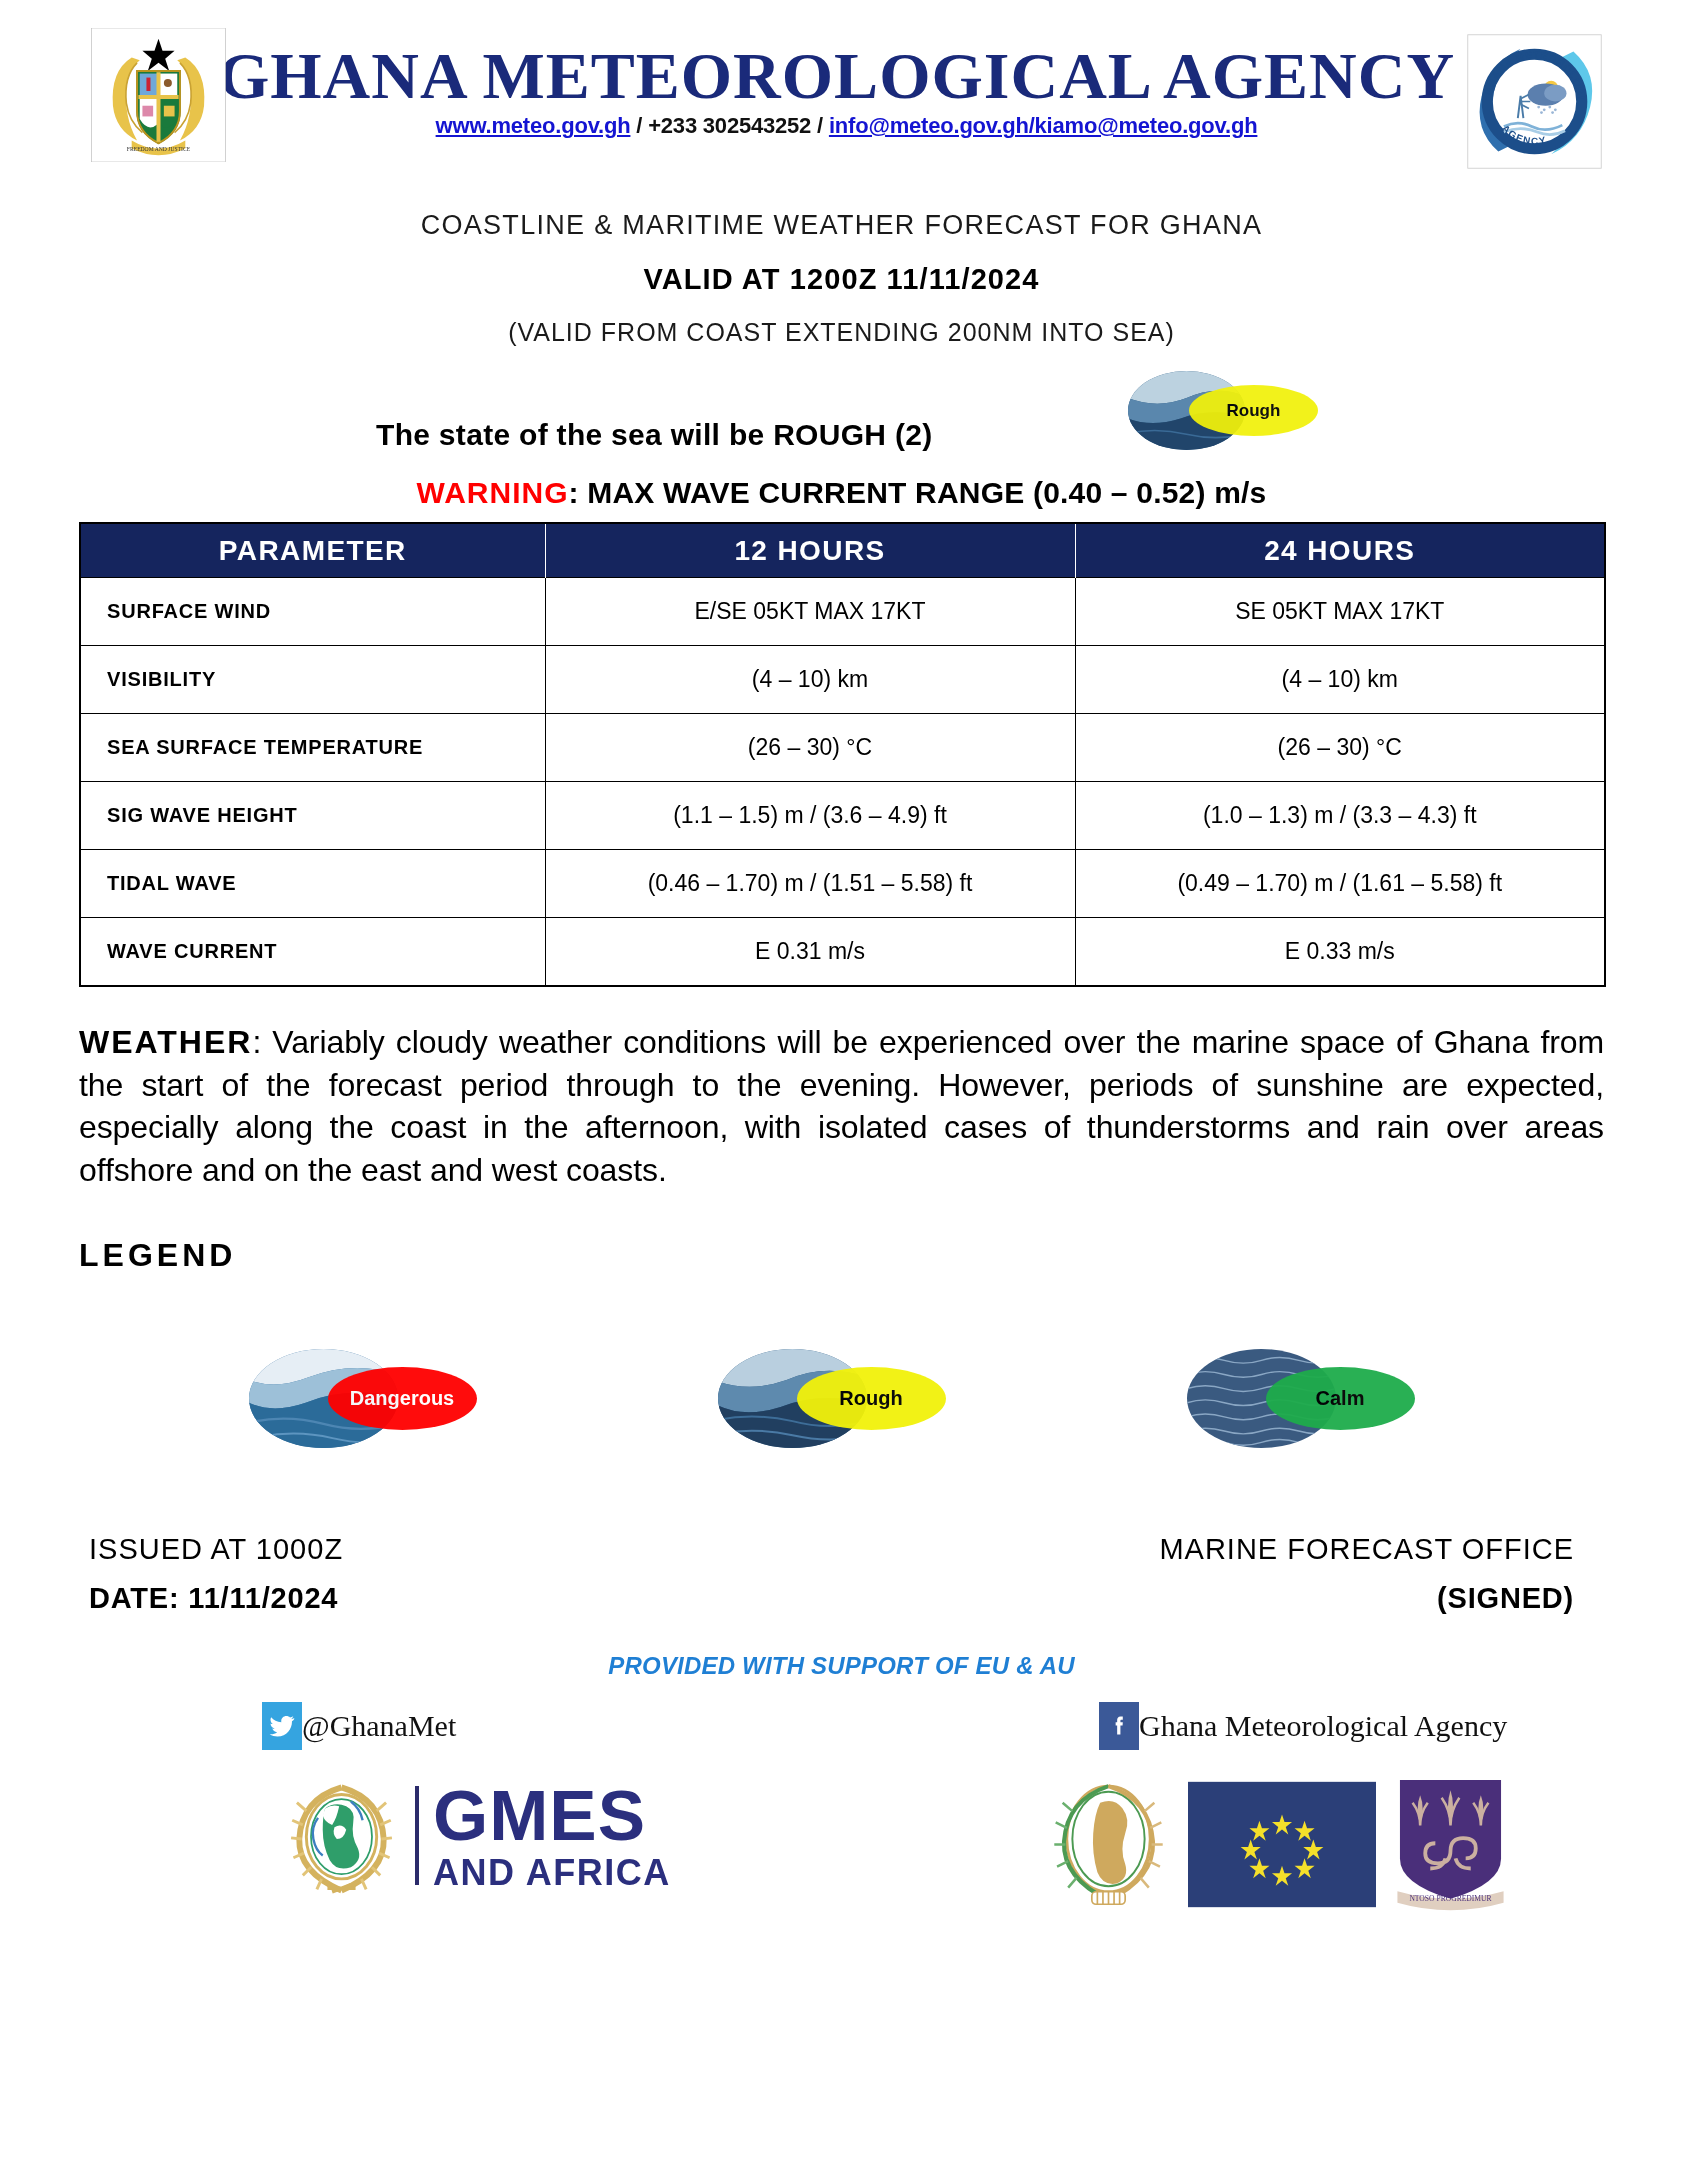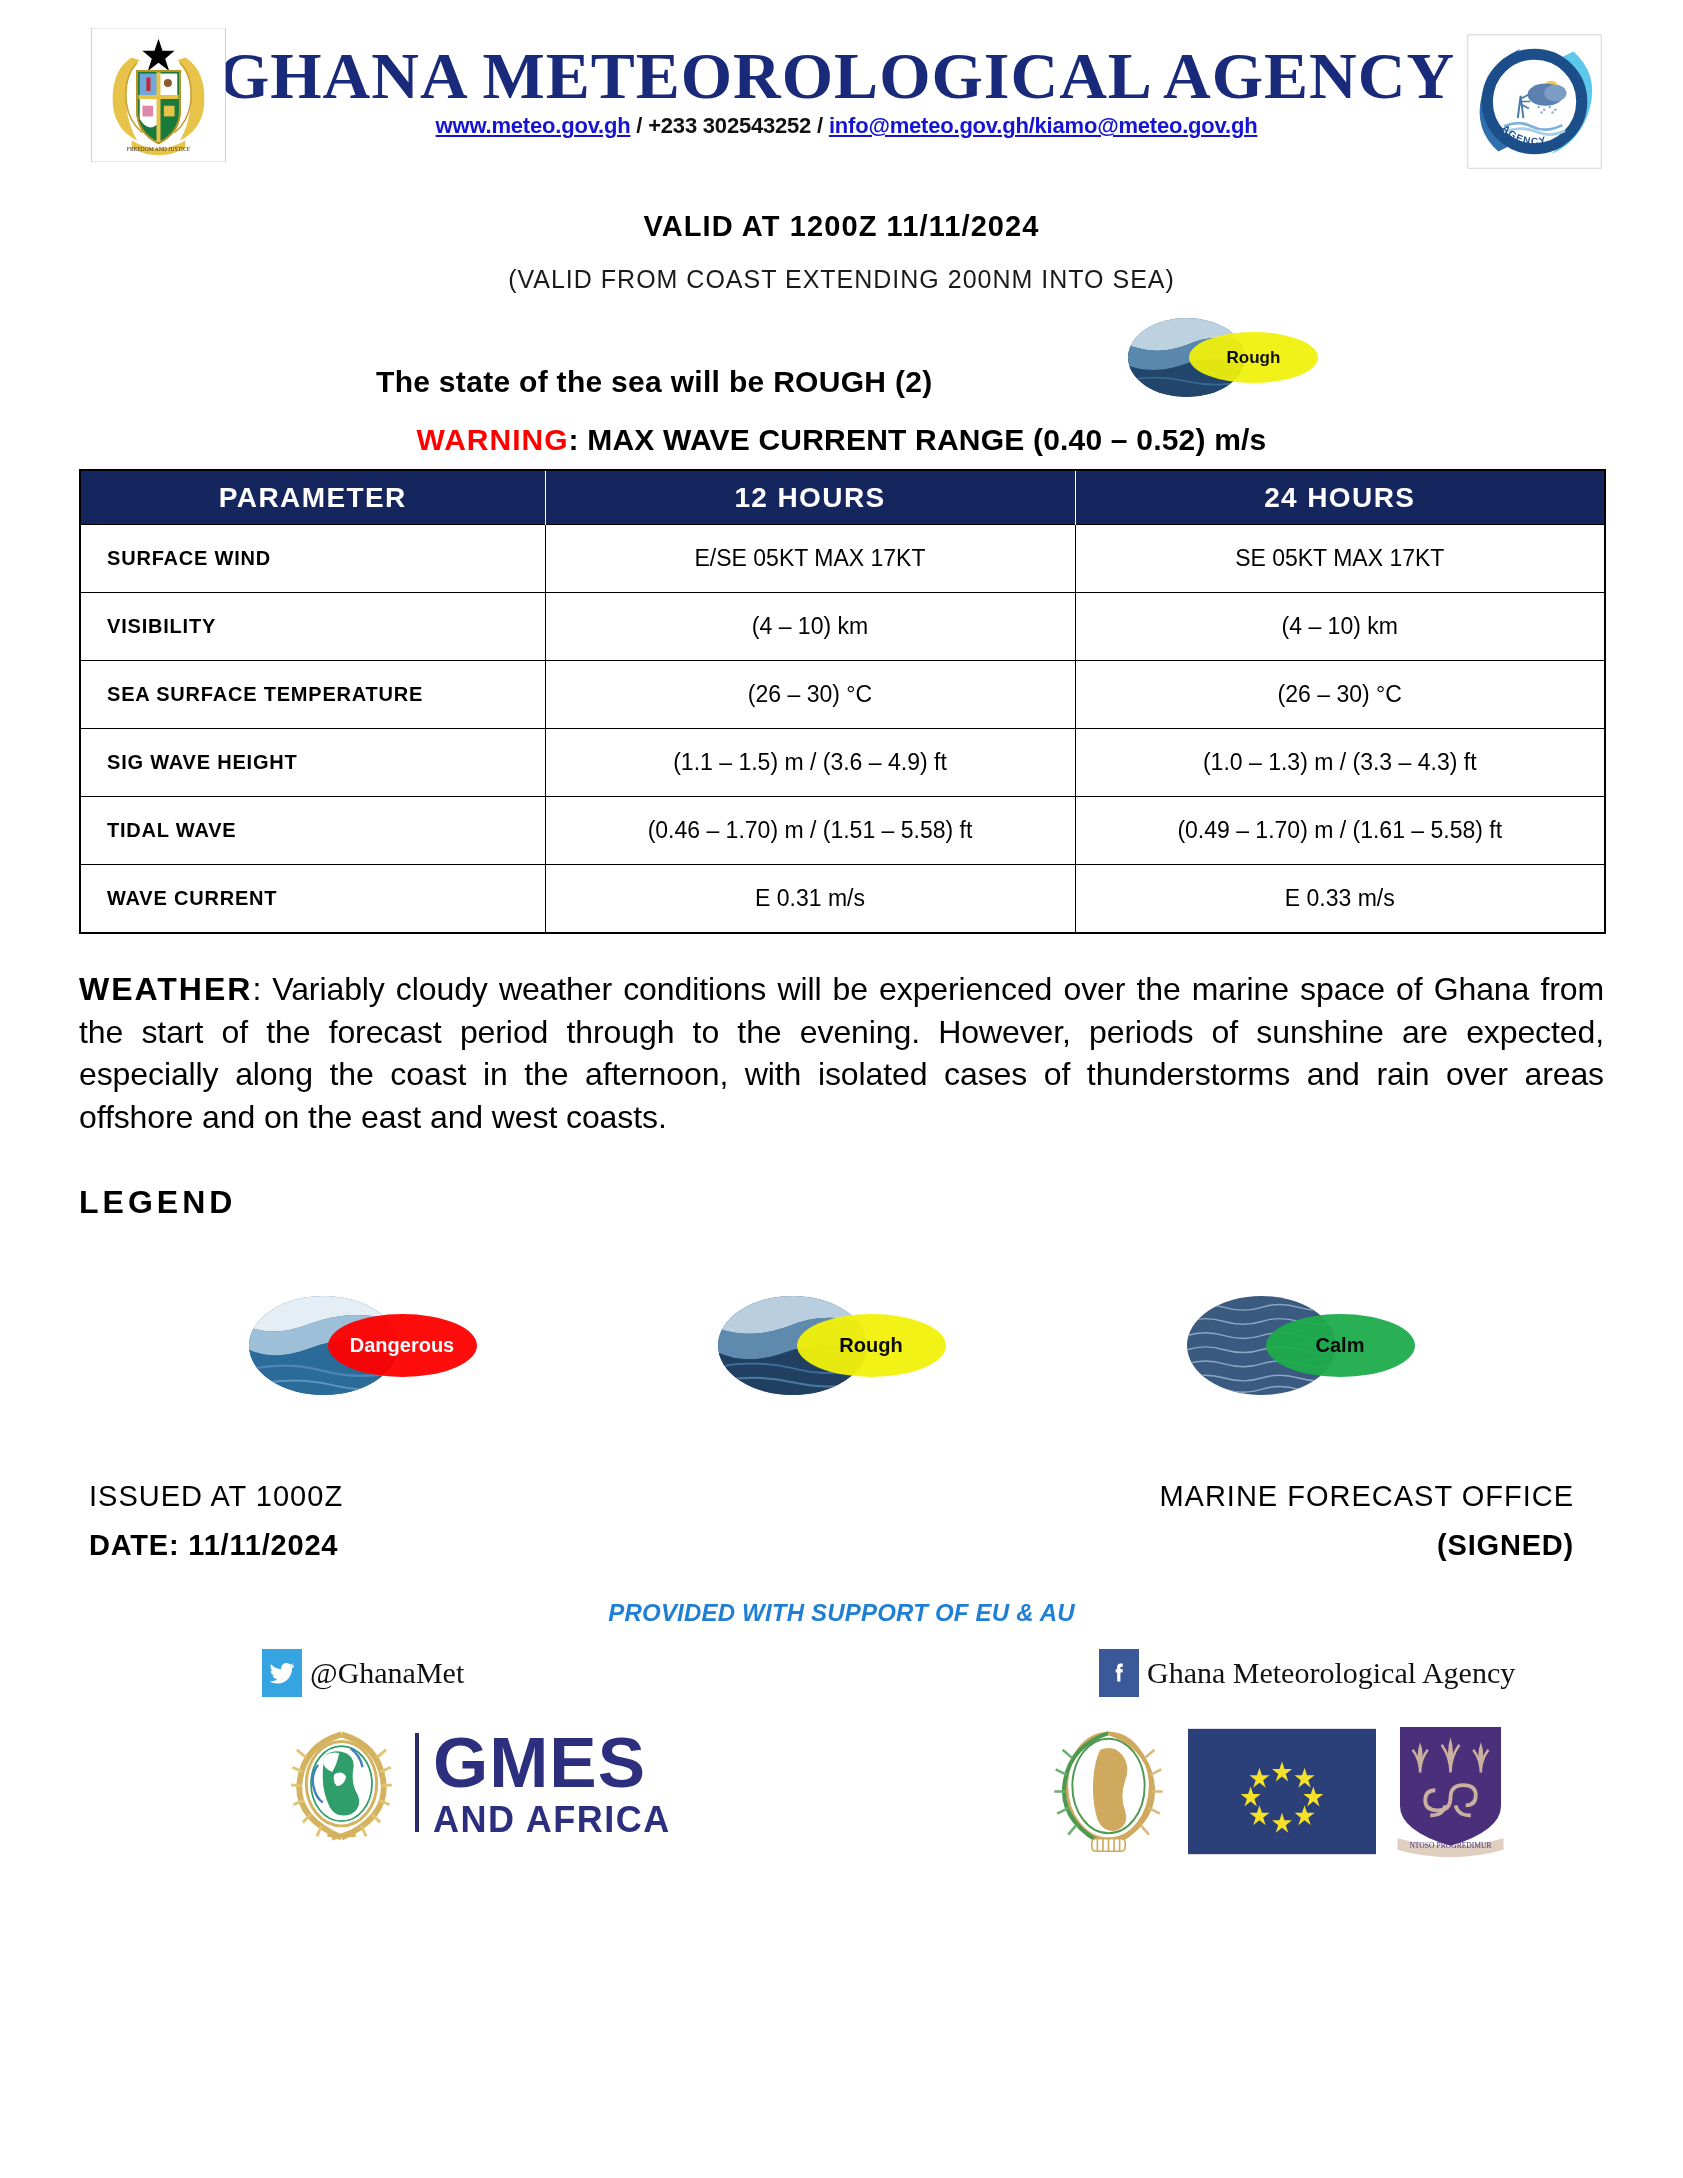--- a/index.html
+++ b/index.html
@@ -160,21 +160,21 @@
   .signoff .right { position:absolute; right:30px; top:0; text-align:right; }
   .signoff .l1 { font-size:29px; letter-spacing:1px; }
   .signoff .l2 { font-size:29px; font-weight:bold; letter-spacing:0.8px; margin-top:16px; }
 
   
   .support {
     text-align:center; color:#1f7fd4; font-weight:bold; font-style:italic;
     font-size:24px; letter-spacing:0.2px; margin-top:10px;
   }
   .socials { position:relative; height:69px; margin-top:14px; }
-  .social { position:absolute; display:flex; align-items:center; gap:8px; }
+  .social { position:absolute; display:flex; align-items:center; }
   .social.tw { left:183px; top:8px; }
   .social.fb { left:1020px; top:8px; }
   .sq { width:40px; height:48px; display:flex; align-items:center; justify-content:center; }
   .sq.tw-sq { background:#35a4e0; }
   .sq.fb-sq { background:#3b5998; }
   .sq svg { width:26px; height:26px; }
   .social .handle {
     font-family:"Liberation Serif", serif; font-size:30px; color:#111;
   }
 
@@ -272,20 +272,21 @@
           <textPath href="#arcTop" startOffset="4%">GHANA METEOROLOGICAL</textPath>
         </text>
         <path id="arcBot" d="M50 50 m -31,0 a31,31 0 0,0 62,0" fill="none"></path>
         <text font-size="7.2" fill="#1c4e8a" font-family="sans-serif" font-weight="bold" letter-spacing="1">
           <textPath href="#arcBot" startOffset="22%">AGENCY</textPath>
         </text>
       </svg>
     </div>
   </div>
 
+  <div class="subtitle1">COASTLINE &amp; MARITIME WEATHER FORECAST FOR GHANA</div>
   <div class="subtitle2">VALID AT 1200Z 11/11/2024</div>
   <div class="subtitle3">(VALID FROM COAST EXTENDING 200NM INTO SEA)</div>
 
   <div class="seastate-row">
     <div class="seastate-text">The state of the sea will be ROUGH (2)</div>
     <div class="seastate-badge">
       <div class="badge">
         <div class="wave">
           <svg viewBox="0 0 100 70" preserveAspectRatio="none">
             <rect width="100" height="70" fill="#2e5c84"></rect>

